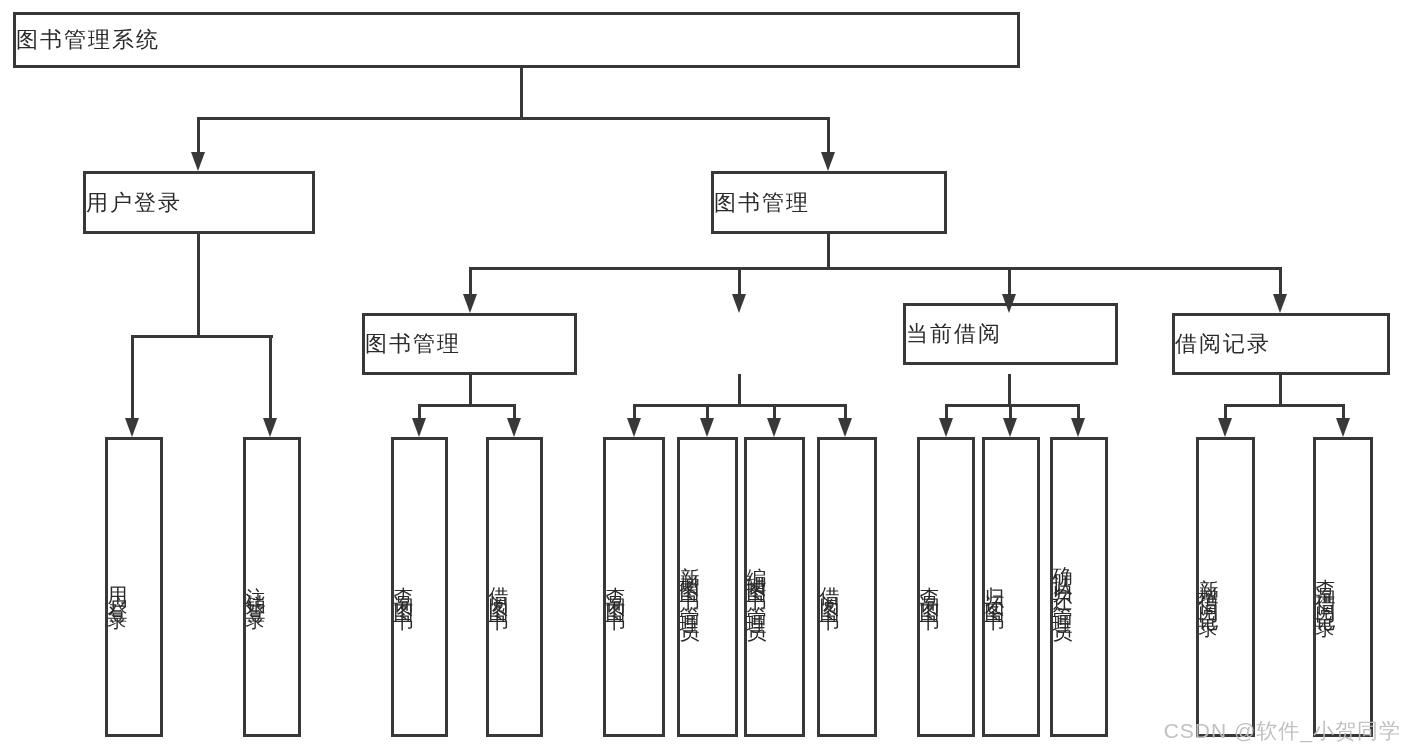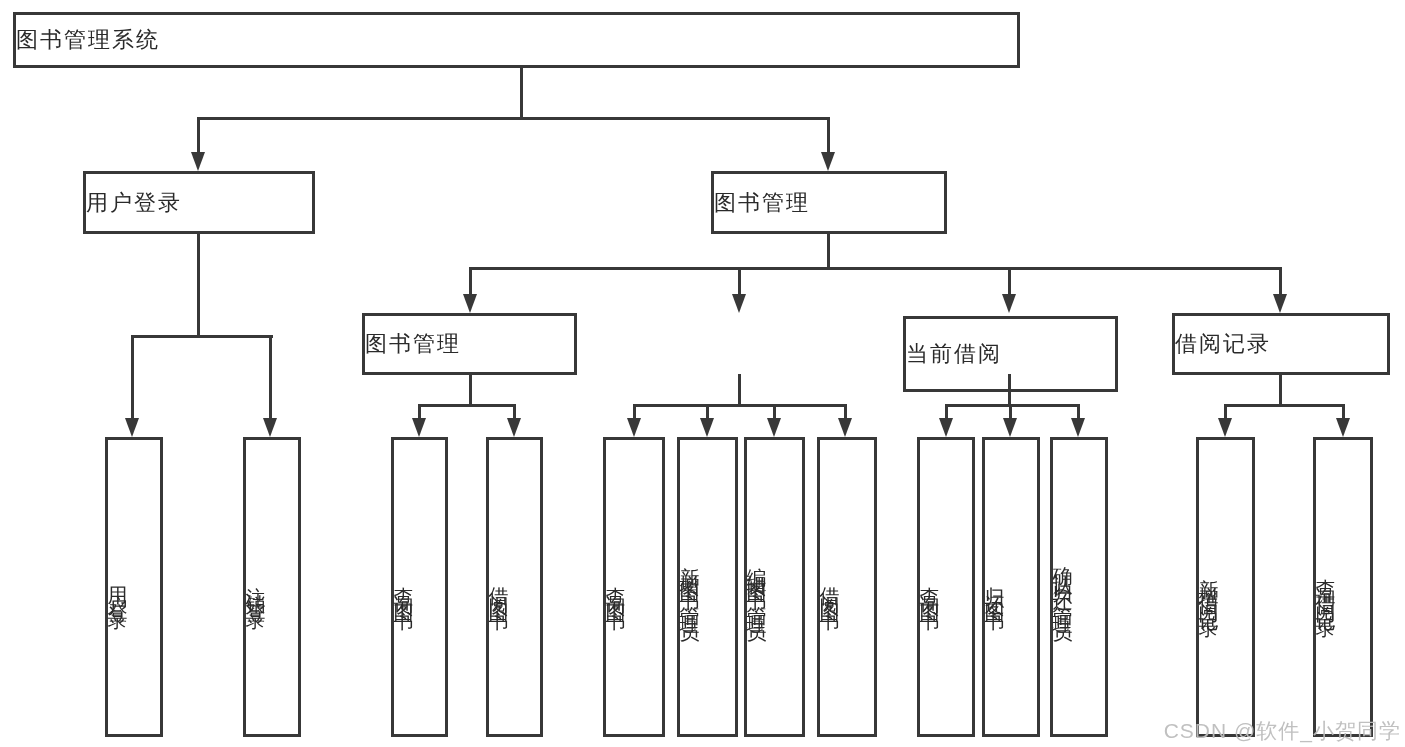--- a/index.html
+++ b/index.html
@@ -42,21 +42,21 @@
   <div class="node h-node" style="left:83px;top:171px;width:232px;height:63px;">
     <span class="lbl">用户登录</span>
   </div>
   <div class="node h-node" style="left:711px;top:171px;width:236px;height:63px;">
     <span class="lbl">图书管理</span>
   </div>
 
   <div class="node h-node" style="left:362px;top:313px;width:215px;height:62px;">
     <span class="lbl">图书管理</span>
   </div>
-  <div class="node h-node" style="left:903px;top:316px;width:215px;height:76px;">
+  <div class="node h-node" style="left:903px;top:303px;width:215px;height:62px;">
     <span class="lbl">当前借阅</span>
   </div>
   <div class="node h-node" style="left:1172px;top:313px;width:218px;height:62px;">
     <span class="lbl">借阅记录</span>
   </div>
 
   <div class="node v-node" style="left:105px;top:437px;width:58px;height:300px;">
     <span class="lbl">用户登录</span>
   </div>
   <div class="node v-node" style="left:243px;top:437px;width:58px;height:300px;">

